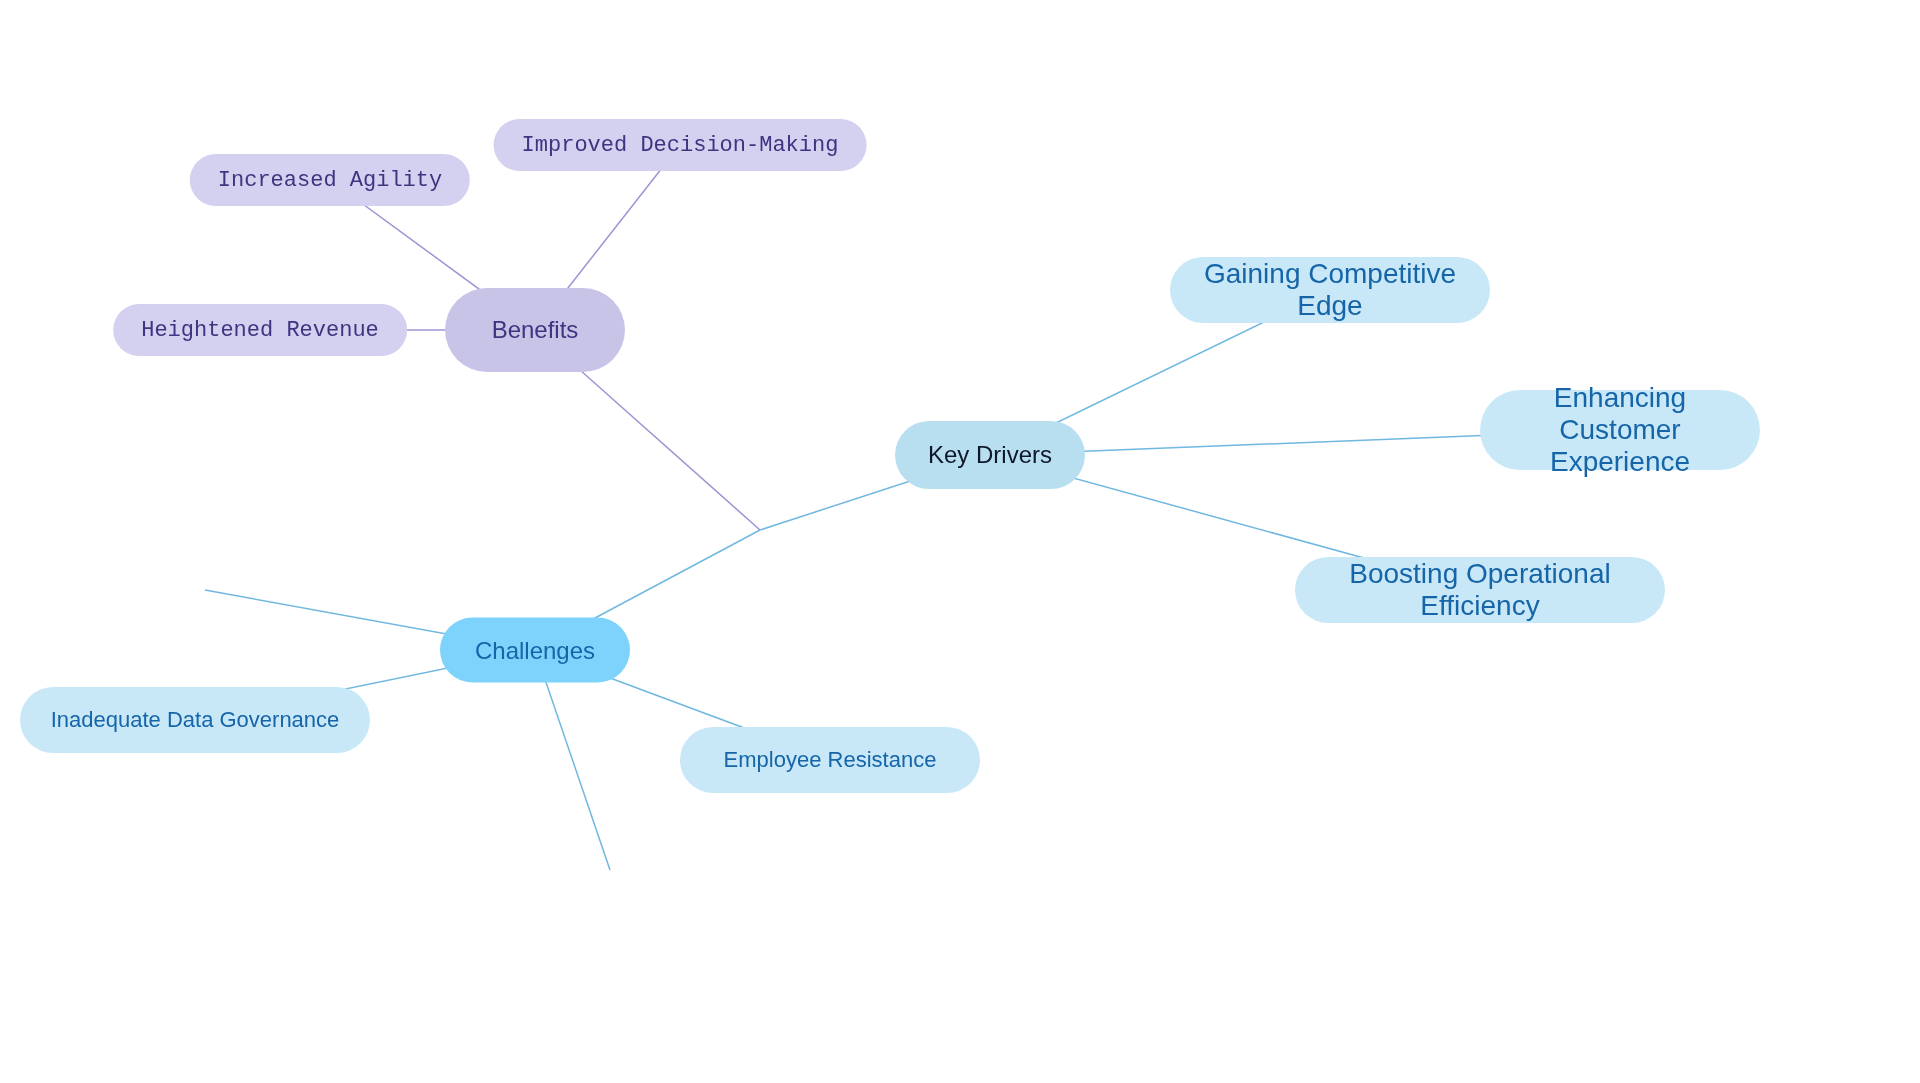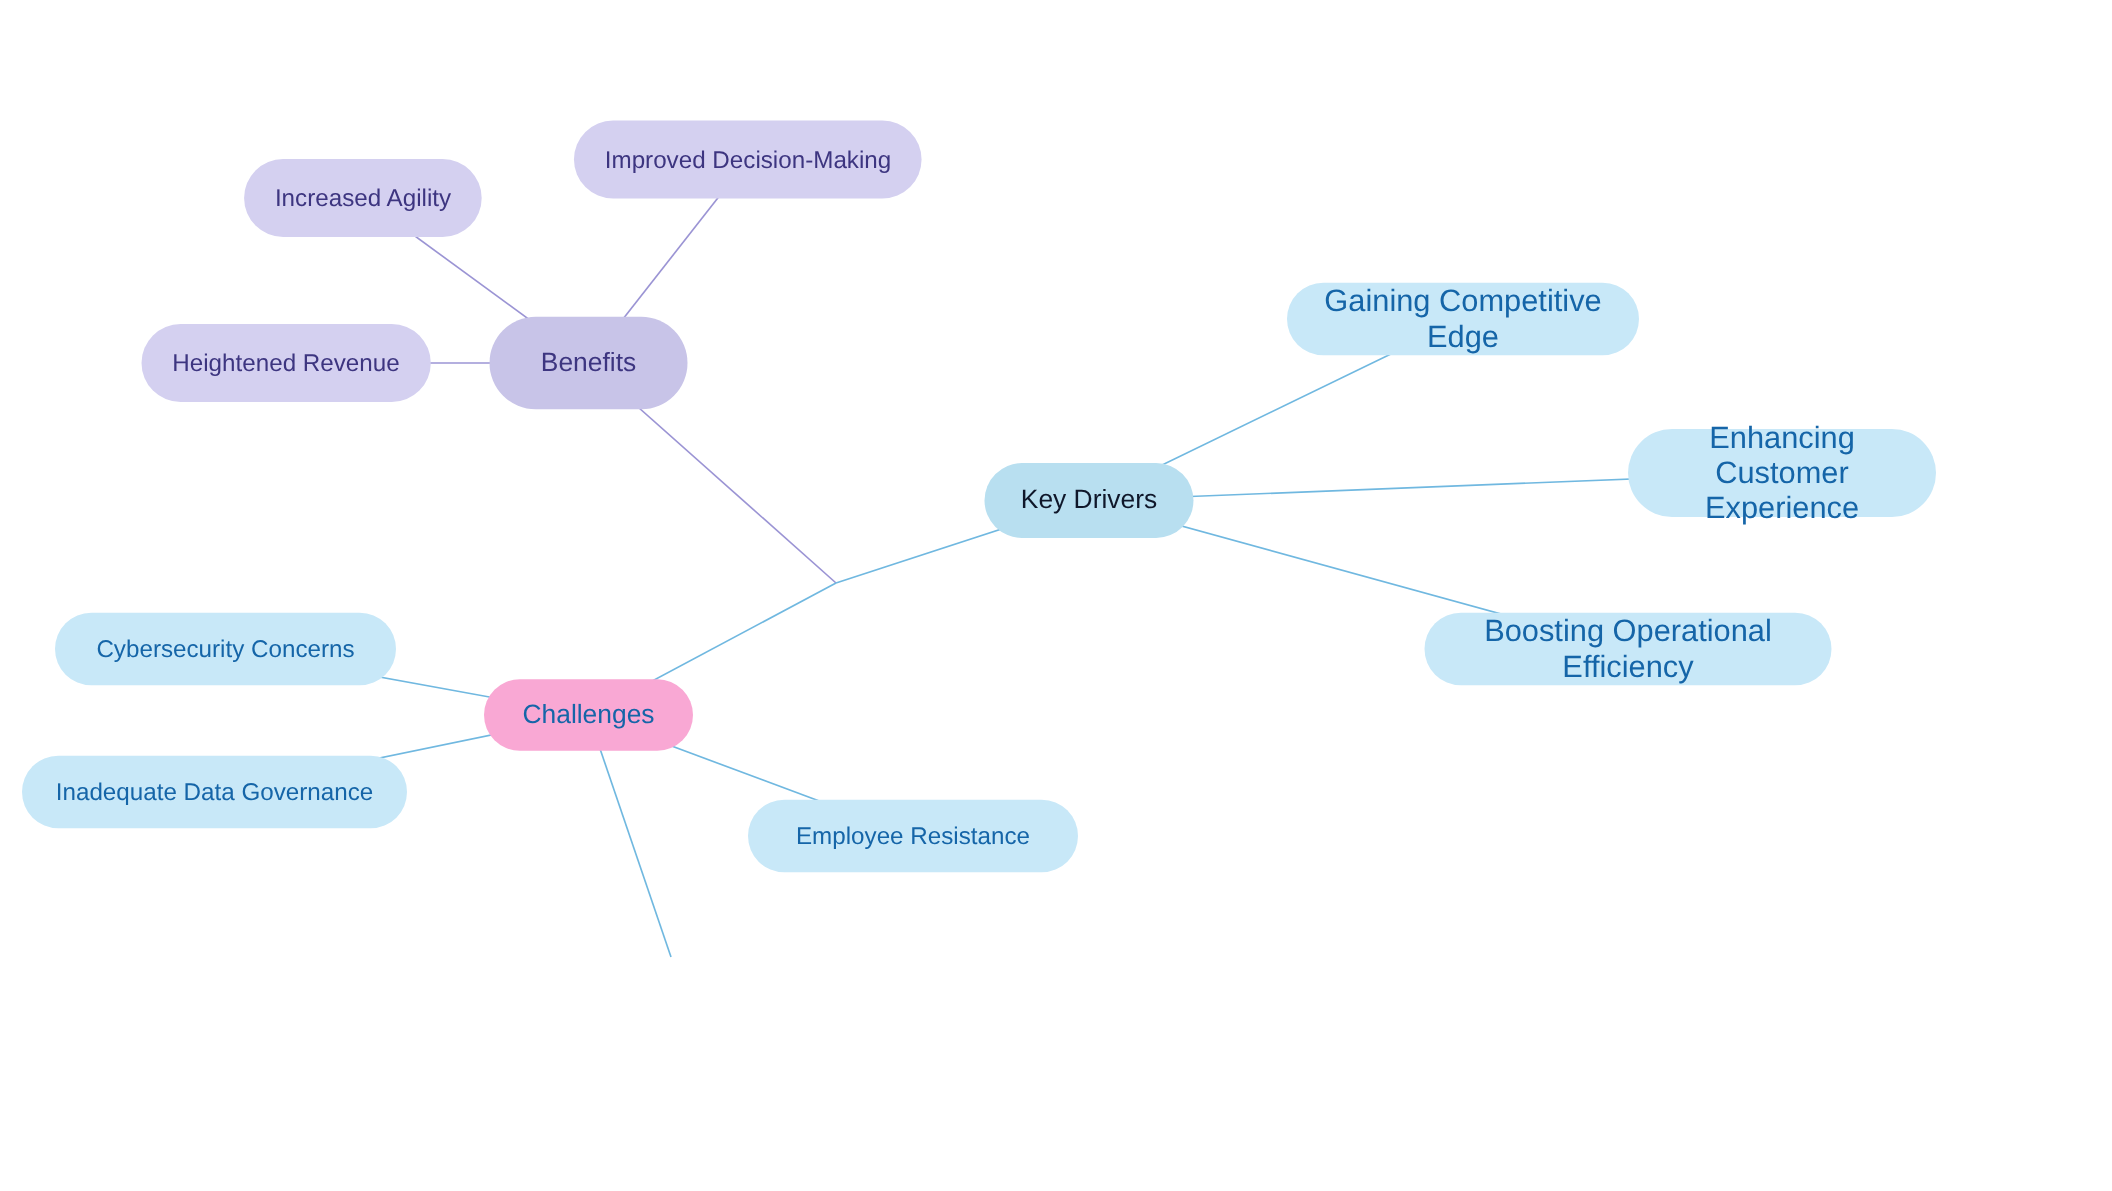--- a/index.html
+++ b/index.html
@@ -59,22 +59,23 @@
       width: 180px;
       height: 84px;
     }
 
     .node-benefit-leaf {
       background: #d4d0f0;
       color: #3d3580;
       font-size: 22px;
       font-weight: 400;
       padding: 14px 28px;
-      height: 71px;
+      height: 52px;
       white-space: nowrap;
+      font-family: Liberation Mono, monospace;
     }
 
     
     .node-key-drivers {
       background: #b8dff0;
       color: #0f172a;
       font-size: 24px;
       font-weight: 500;
       width: 190px;
       height: 68px;
@@ -84,21 +85,21 @@
       background: #c8e8f8;
       color: #1565a8;
       font-size: 28px;
       font-weight: 400;
       padding: 14px 28px;
       height: 66px;
     }
 
     
     .node-challenges {
-      background: #f9a8d4;
+      background: #7dd3fc;
       color: #1565a8;
       font-size: 24px;
       font-weight: 500;
       width: 190px;
       height: 65px;
     }
 
     .node-challenge-leaf {
       background: #c8e8f8;
       color: #1565a8;
@@ -160,23 +161,20 @@
   </div>
 
   <div class="node node-driver-leaf" id="node-efficiency" style="width: 370px; left: 1480px; top: 590px;">
     <span>Boosting Operational Efficiency</span>
   </div>
 
   <div class="node node-challenges" id="node-challenges" style="left: 535px; top: 650px;">
     <span>Challenges</span>
   </div>
 
-  <div class="node node-challenge-leaf" id="node-cyber" style="width: 310px; left: 205px; top: 590px;">
-    <span>Cybersecurity Concerns</span>
-  </div>
 
   <div class="node node-challenge-leaf" id="node-data-gov" style="width: 350px; left: 195px; top: 720px;">
     <span>Inadequate Data Governance</span>
   </div>
 
   <div class="node node-challenge-leaf" id="node-employee" style="width: 300px; left: 830px; top: 760px;">
     <span>Employee Resistance</span>
   </div>
 
 </div>

